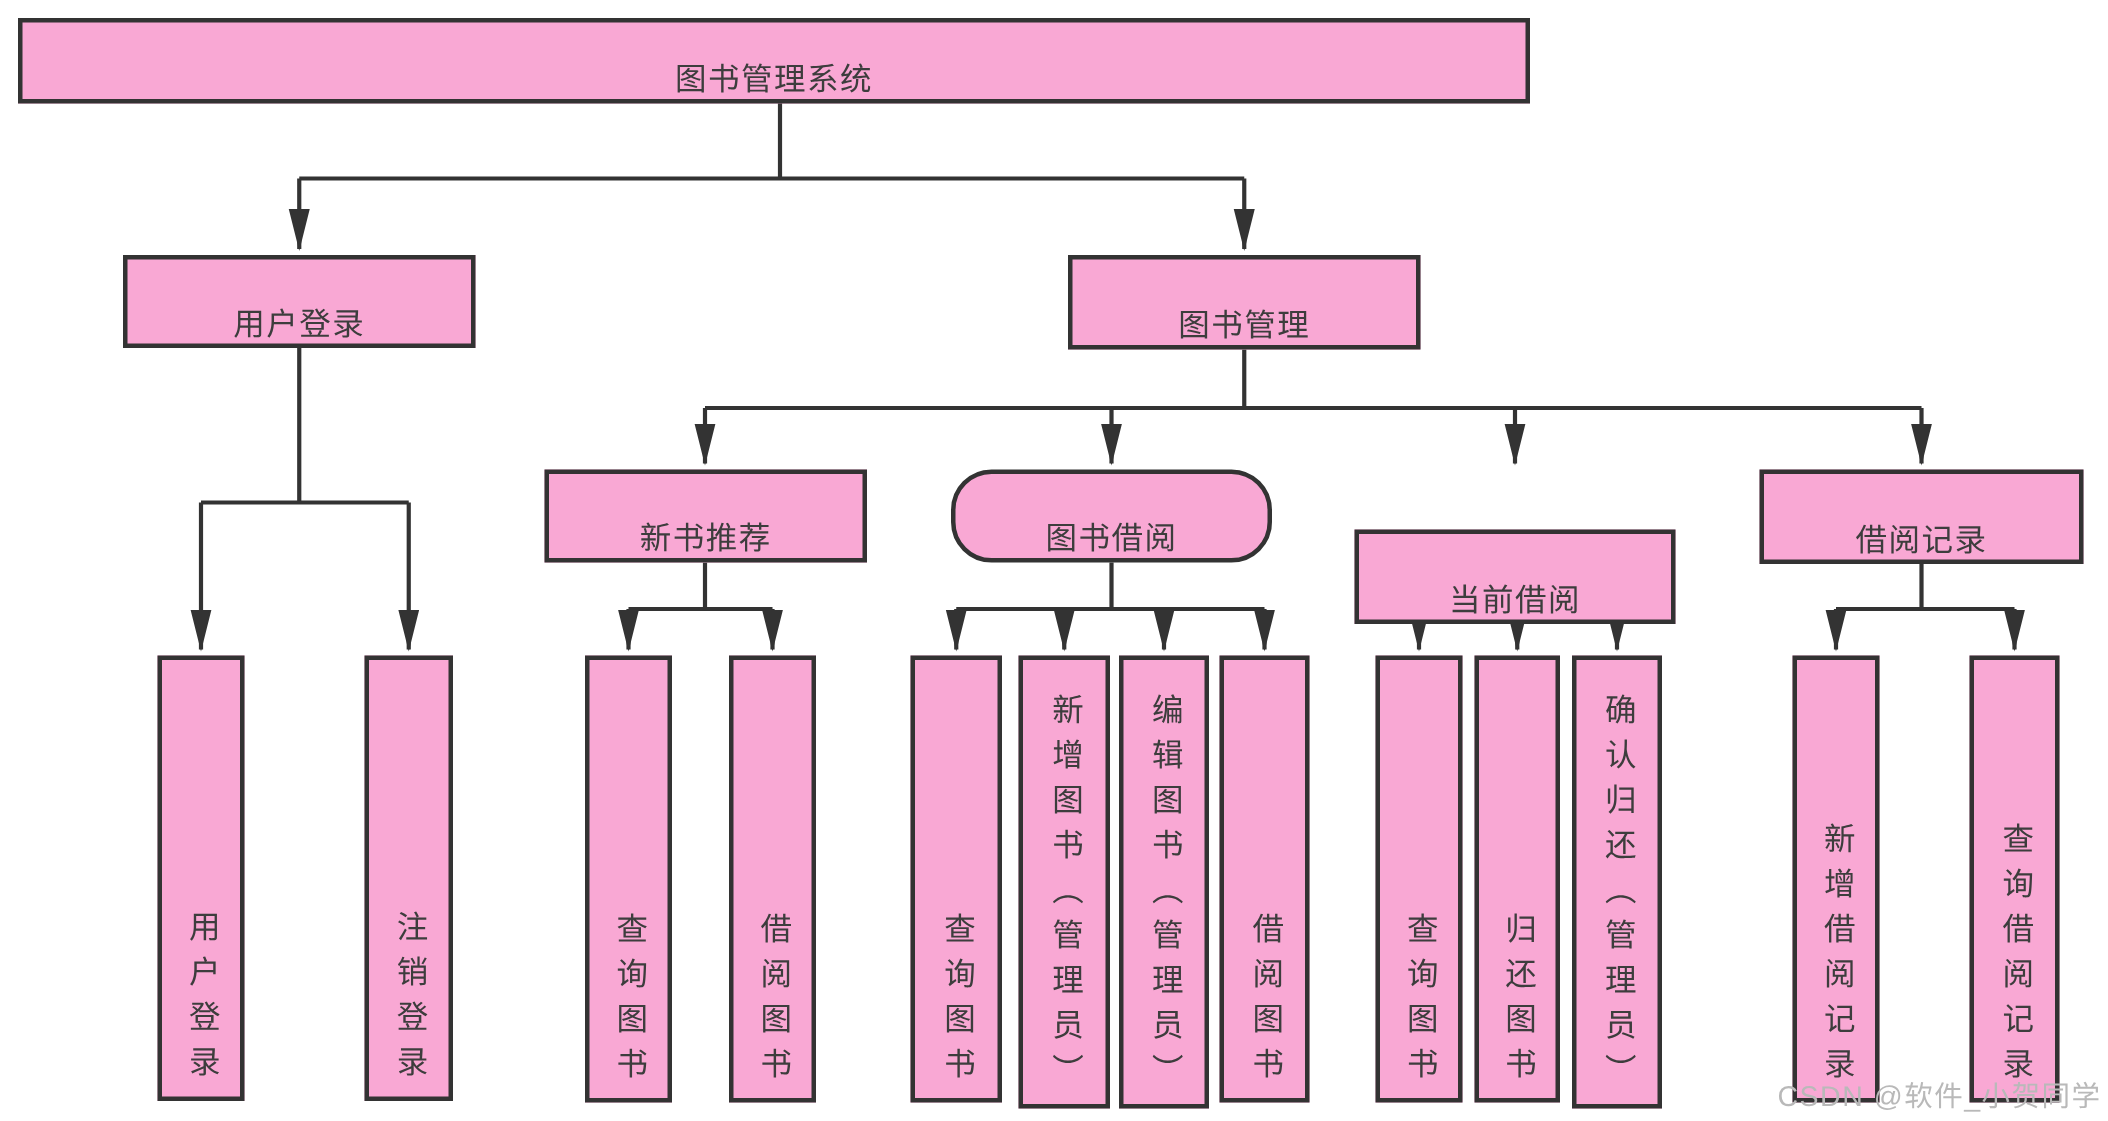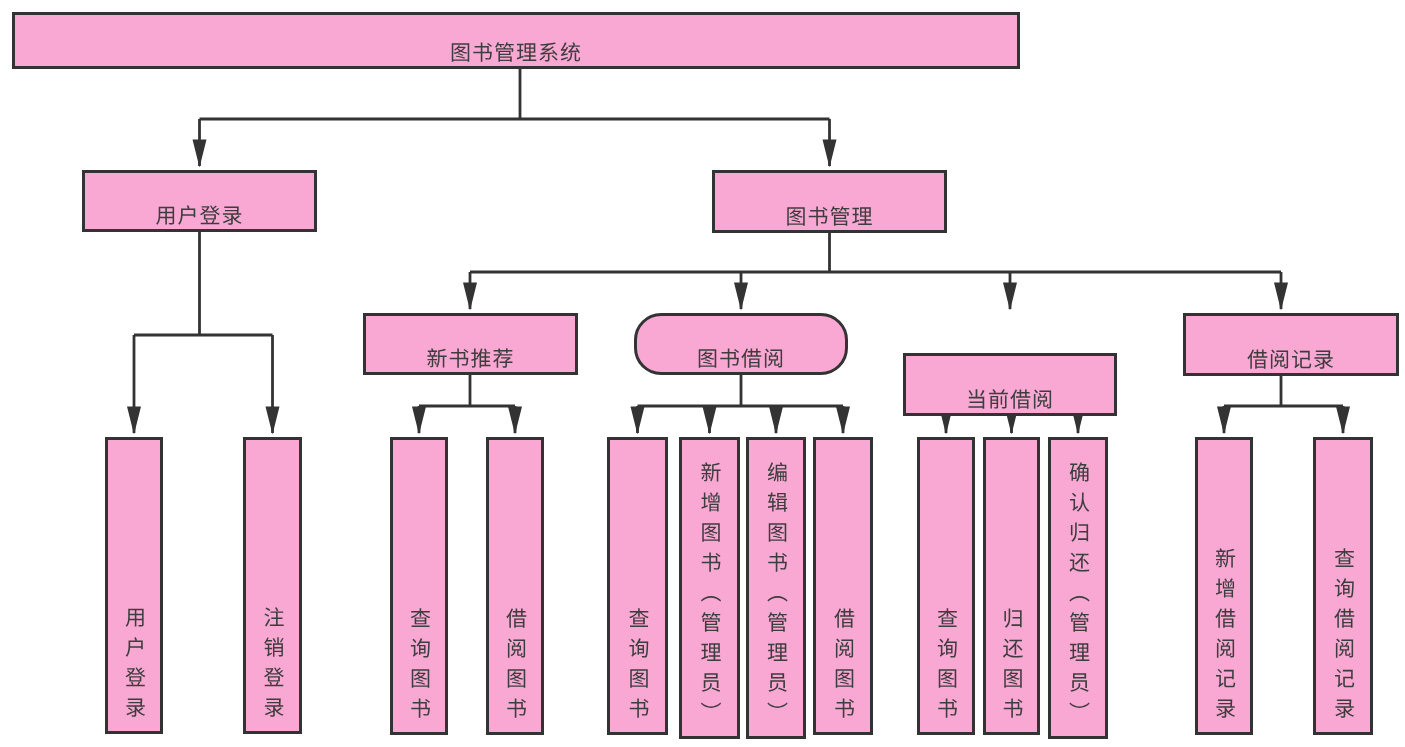--- a/index.html
+++ b/index.html
@@ -39,21 +39,21 @@
     white-space:nowrap;
   }
   .vnode{padding:4px 0;}
   
   .b-root {left:12px;  top:12px;  width:1008px; height:57px;}
   .b-l2-0 {left:82px;  top:170px; width:235px;  height:62px;}
   .b-l2-1 {left:712px; top:170px; width:235px;  height:63px;}
   .b-l3-0 {left:363px; top:313px; width:215px;  height:62px;}
   .b-l3-1 {left:634px; top:313px; width:214px;  height:62px;border-radius:27px;}
   .b-l3-2 {left:903px; top:313px; width:214px;  height:63px;margin-top:40px;}
-  .b-l3-3 {left:1173px;top:313px; width:216px;  height:63px;margin-left:10px;}
+  .b-l3-3 {left:1173px;top:313px; width:216px;  height:63px;}
   .b-u0 {left:105px; top:437px; width:58px; height:297px;}
   .b-u1 {left:243px; top:437px; width:59px; height:297px;}
   .b-n0 {left:390px; top:437px; width:58px; height:298px;}
   .b-n1 {left:486px; top:437px; width:58px; height:298px;}
   .b-j0 {left:607px; top:437px; width:61px; height:298px;}
   .b-j1 {left:679px; top:437px; width:61px; height:302px;}
   .b-j2 {left:746px; top:437px; width:60px; height:302px;}
   .b-j3 {left:813px; top:437px; width:60px; height:298px;}
   .b-c0 {left:917px; top:437px; width:58px; height:298px;}
   .b-c1 {left:983px; top:437px; width:57px; height:298px;}
@@ -185,14 +185,15 @@
     <span>确认归还（管理员）</span>
   </div>
 
   <div class="node vnode b-r0">
     <span>新增借阅记录</span>
   </div>
   <div class="node vnode b-r1">
     <span>查询借阅记录</span>
   </div>
 
+  <div class="watermark">CSDN @软件_小贺同学</div>
 
 </div>
 
 </body></html>

